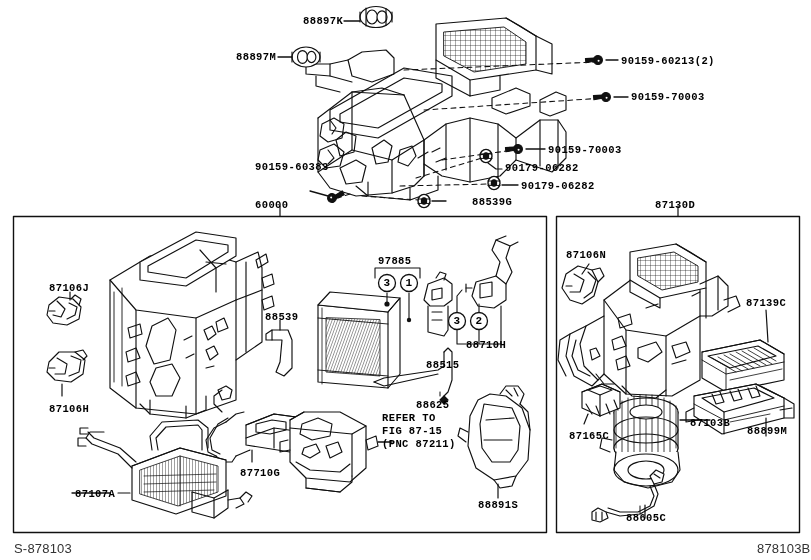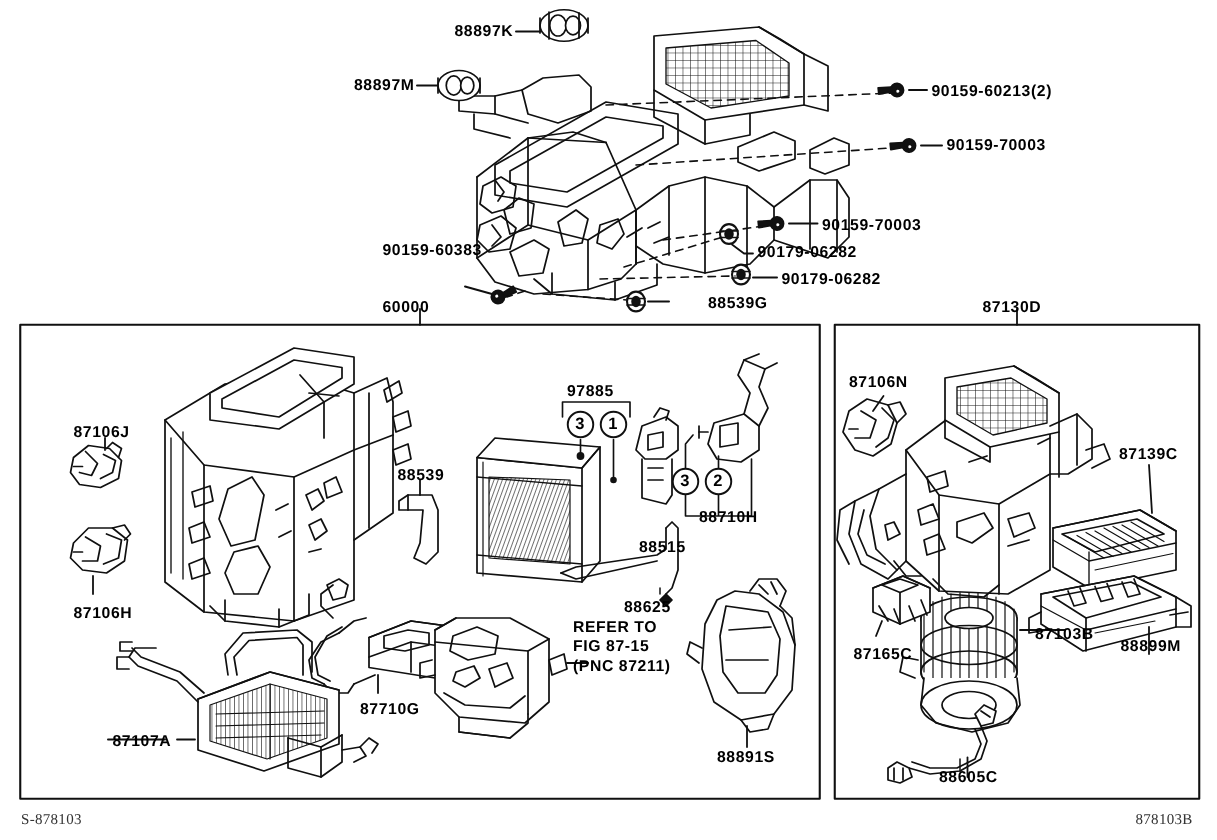--- a/index.html
+++ b/index.html
@@ -1,25 +1,25 @@
 <!DOCTYPE html>
 <html><head>
 <meta charset="utf-8">
 <style>
   html,body{margin:0;padding:0;background:#ffffff;}
   body{width:811px;height:560px;position:relative;overflow:hidden;
        font-family:"DejaVu Sans Mono","Liberation Mono",monospace;
        color:#111;-webkit-font-smoothing:none;}
   #sheet{position:absolute;left:0;top:0;width:811px;height:560px;}
   svg{position:absolute;left:0;top:0;}
-  .lbl{position:absolute;font-family:Liberation Sans, sans-serif;
+  .lbl{position:absolute;font-family:Liberation Mono, monospace;
        font-size:10.5px;font-weight:bold;letter-spacing:0.4px;color:#000;
        white-space:nowrap;line-height:11px;}
-  .foot{position:absolute;font-family:Liberation Serif, serif;
-        font-size:10px;color:#333;letter-spacing:0.2px;white-space:nowrap;}
+  .foot{position:absolute;font-family:Liberation Sans, sans-serif;
+        font-size:13px;color:#333;letter-spacing:0.2px;white-space:nowrap;}
   .multi{line-height:12.5px;}
 </style>
 </head>
 <body>
 
 <div id="sheet">
 
 <svg width="811" height="560" viewBox="0 0 811 560">
   <defs>
     <pattern id="grillePat" width="5" height="5" patternUnits="userSpaceOnUse" patternTransform="rotate(0)">

